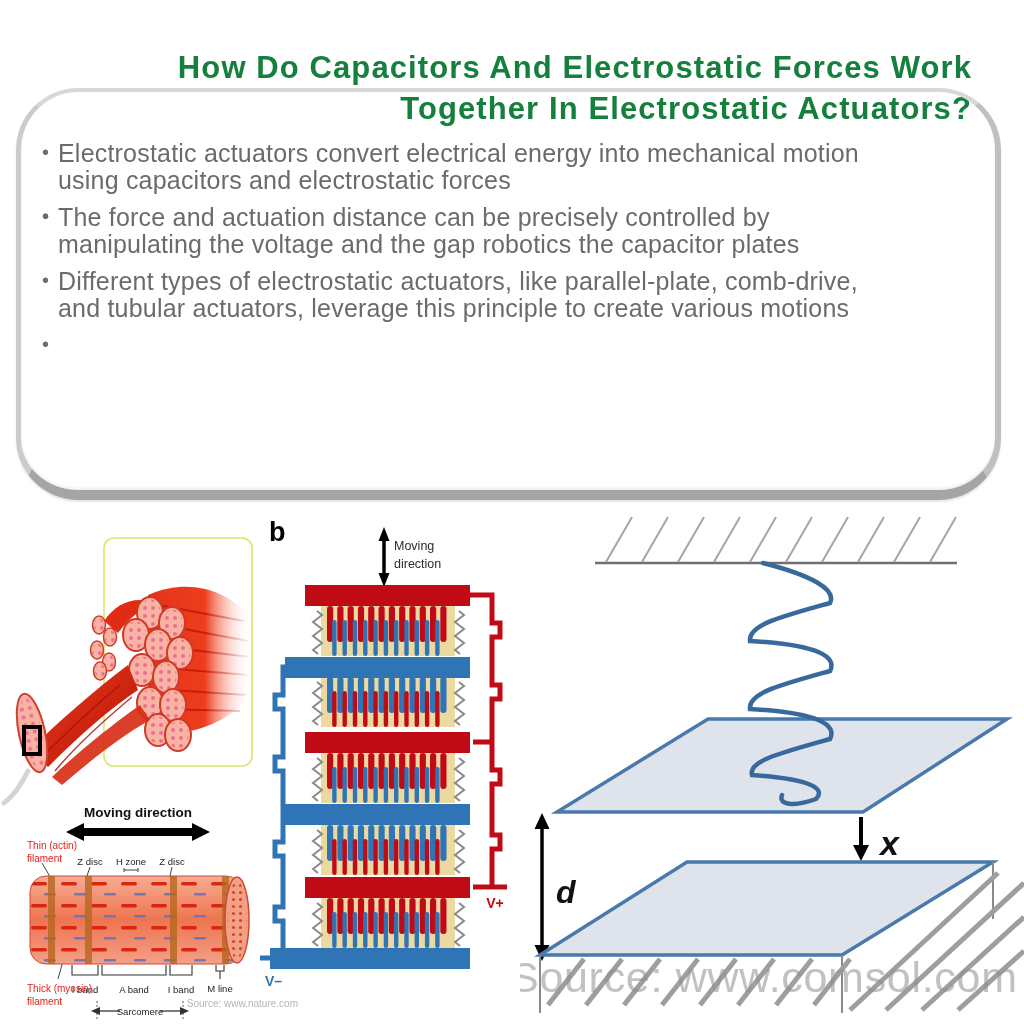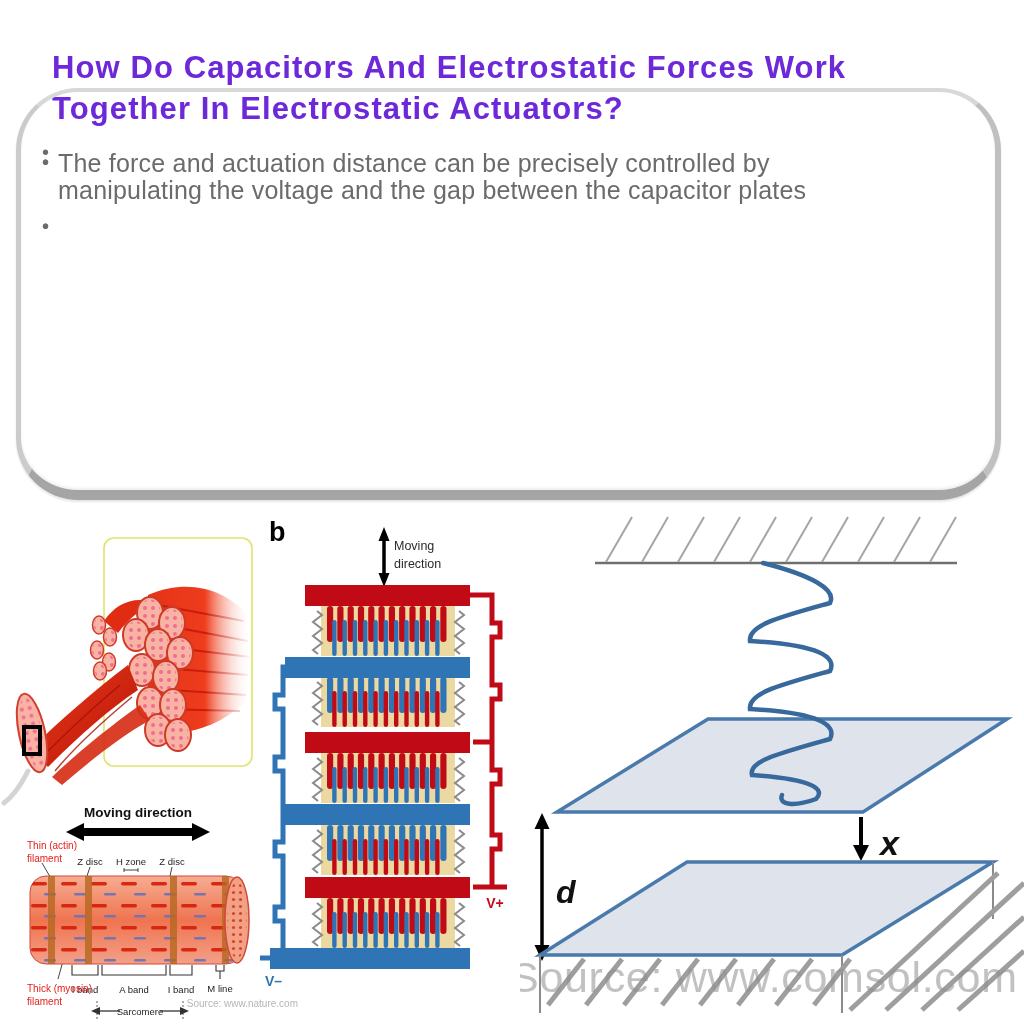--- a/index.html
+++ b/index.html
@@ -1,19 +1,19 @@
 <!DOCTYPE html>
 <html><head>
 <meta charset="utf-8">
 <style>
   html,body{margin:0;padding:0;background:#fff;}
   #stage{position:relative;width:1024px;height:1024px;background:#ffffff;overflow:hidden;
          font-family:"Liberation Sans",sans-serif;}
   .title{position:absolute;top:26px;left:50%;transform:translateX(-50%);width:920px;
-         text-align:left;font-size:31px;line-height:41px;font-weight:600;color:#6d28d9;
+         text-align:right;font-size:31px;line-height:41px;font-weight:600;color:#15803d;
          letter-spacing:1.1px;white-space:pre-line;}
   .bubble-text{position:absolute;top:140px;left:40px;width:952px;z-index:1;}
   .bullet{position:relative;padding-left:18px;margin:0 0 10px 0;font-size:25px;line-height:27px;
           color:#6b6b6b;letter-spacing:.2px;white-space:pre-line;}
   .bullet .mark{position:absolute;left:2px;top:-1px;font-size:20px;color:#6b6b6b;}
   .bubble-frame{position:absolute;left:16px;top:88px;width:985px;height:412px;box-sizing:border-box;
           border-radius:62px;border:4px solid #d8d8d8;border-left:5px solid #cbcbcb;
           border-right:6px solid #c0c0c0;border-bottom:10px solid #a5a5a5;
           box-shadow:0 2px 2px rgba(0,0,0,.10), inset 0 -2px 3px rgba(0,0,0,.07);
           z-index:3;pointer-events:none;background:transparent;}
@@ -26,25 +26,27 @@
 </style>
 </head>
 <body>
 
 <div id="stage">
 
   <h1 class="title">How Do Capacitors And Electrostatic Forces Work
 Together In Electrostatic Actuators?</h1>
 
   <div class="bubble-text">
-    <p class="bullet"><span class="mark">•</span></p>
+    <p class="bullet"><span class="mark">•</span><span>Electrostatic actuators convert electrical energy into mechanical motion
+using capacitors and electrostatic forces</span></p>
     <p class="bullet"><span class="mark">•</span></p>
     <p class="bullet"><span class="mark">•</span><span>The force and actuation distance can be precisely controlled by
-manipulating the voltage and the gap between the capacitor plates</span></p>
-    <p class="bullet"><span class="mark">•</span></p>
+manipulating the voltage and the gap robotics the capacitor plates</span></p>
+    <p class="bullet"><span class="mark">•</span><span>Different types of electrostatic actuators, like parallel-plate, comb-drive,
+and tubular actuators, leverage this principle to create various motions</span></p>
     <p class="bullet"><span class="mark">•</span></p>
   </div>
 
   <div class="bubble-frame"></div>
 
   <div class="figs">
 
   <svg id="fig-muscle" width="300" height="519" viewBox="0 0 300 519">
     <defs>
       <linearGradient id="fanG" x1="0" y1="0" x2="1" y2="0">

